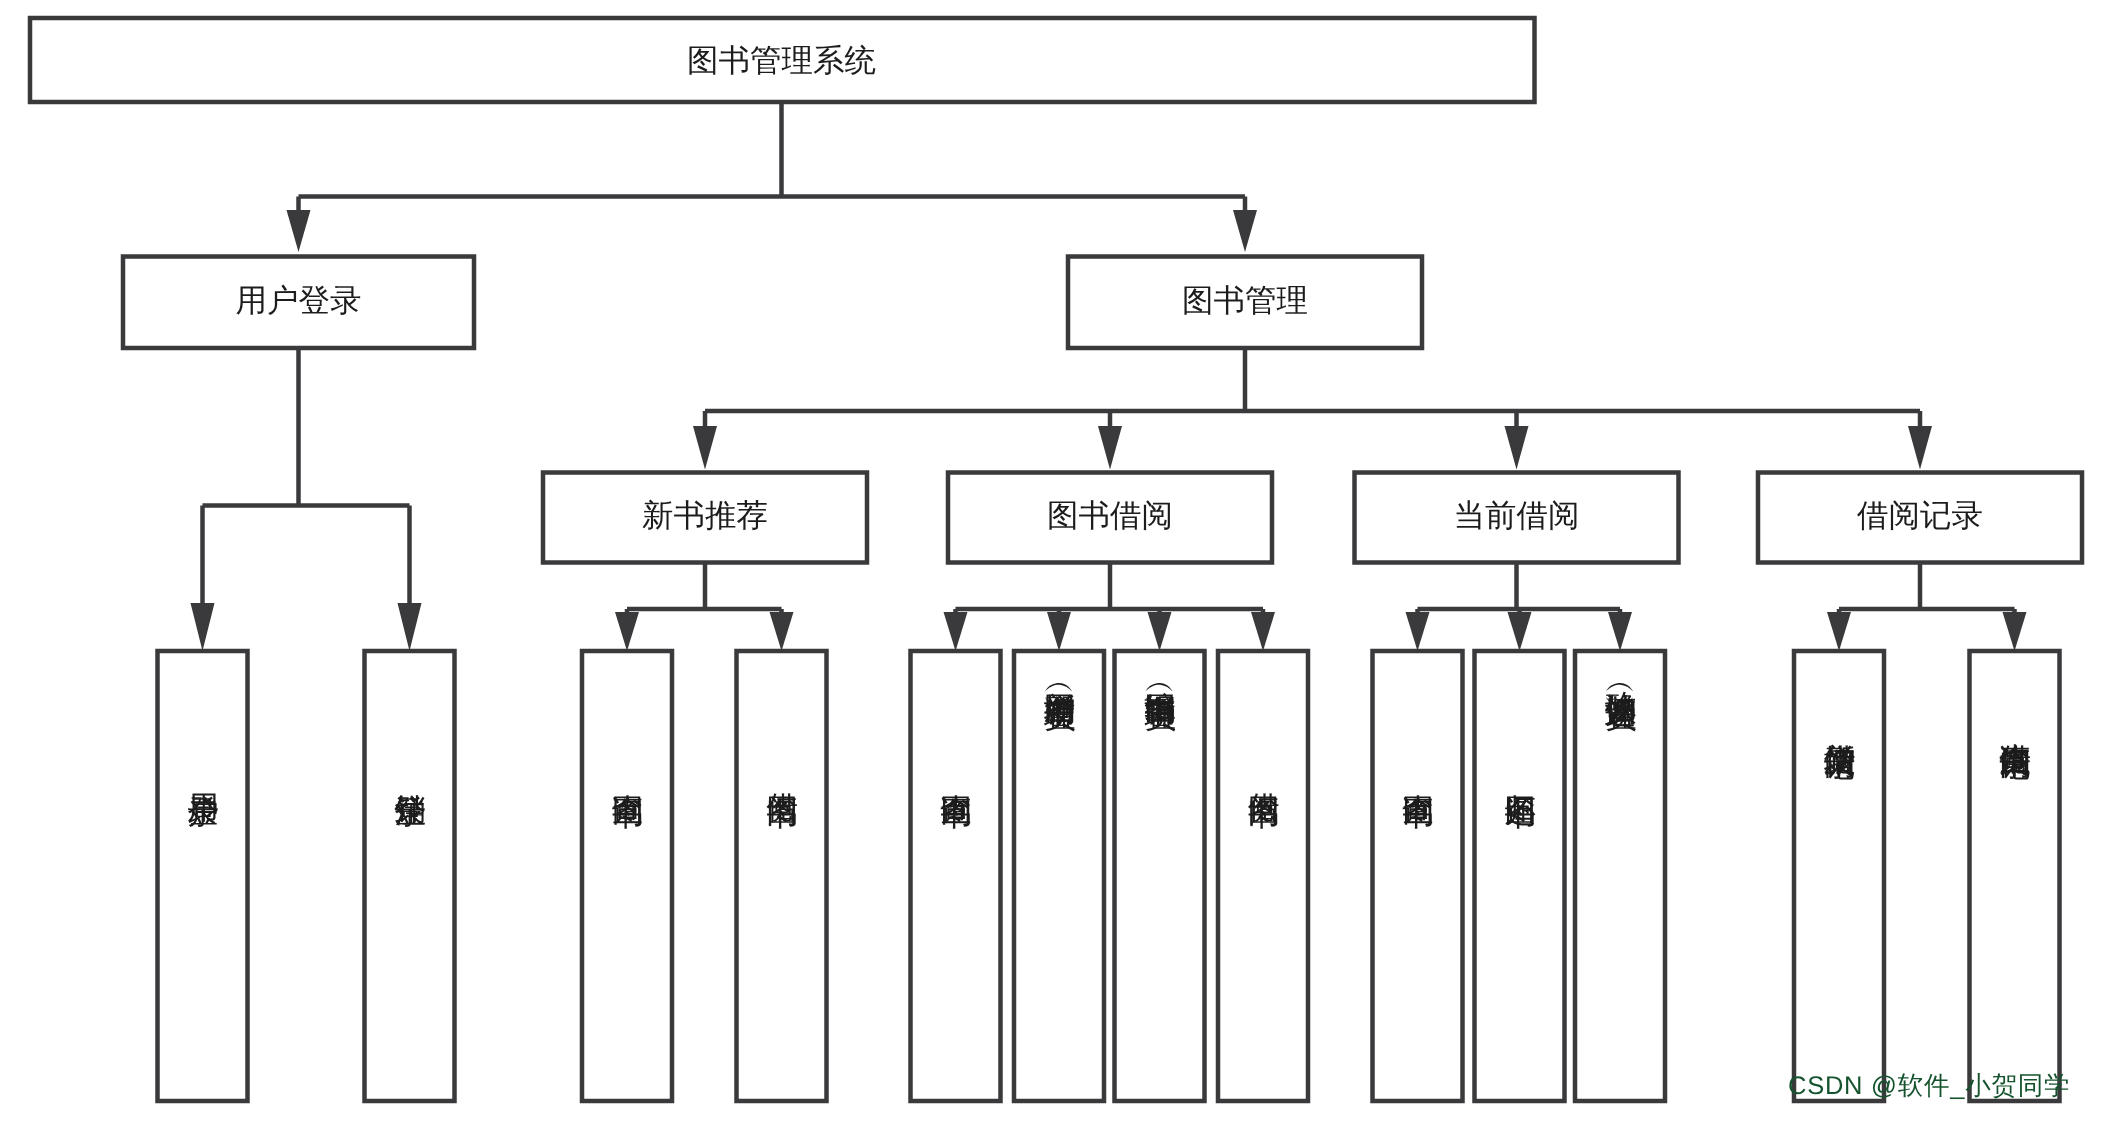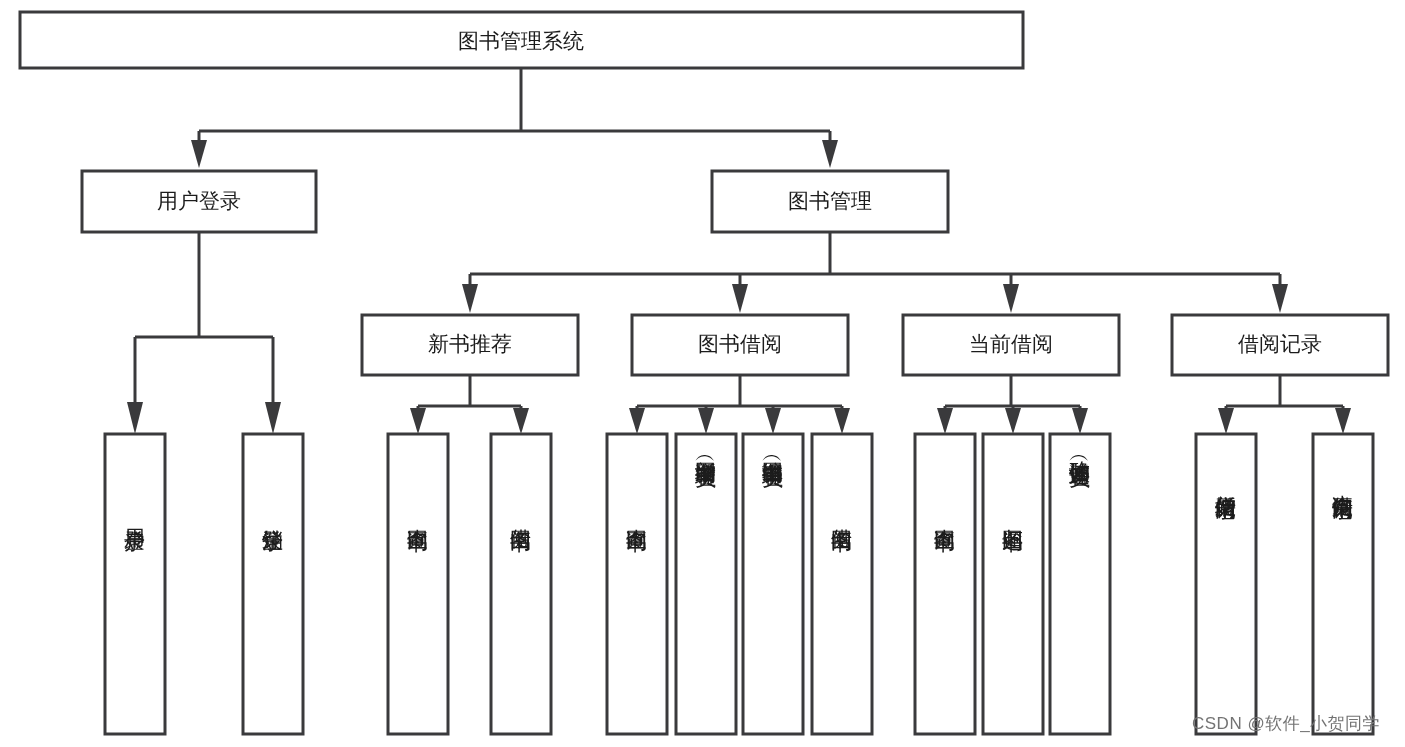--- a/index.html
+++ b/index.html
@@ -65,21 +65,21 @@
     align-items: flex-start;
     justify-content: center;
     pointer-events: none;
   }
   .watermark {
     position: absolute;
     left: 1192px;
     top: 712px;
     font-family: "Liberation Sans", "DejaVu Sans", sans-serif;
     font-size: 17px;
-    color: #737373;
+    color: #14532d;
     white-space: nowrap;
     letter-spacing: 0.5px;
   }
 </style>
 </head>
 <body>
 
 <div id="diagram-root">
 
   <svg class="flow" viewBox="0 0 1405 747" xmlns="http://www.w3.org/2000/svg">

